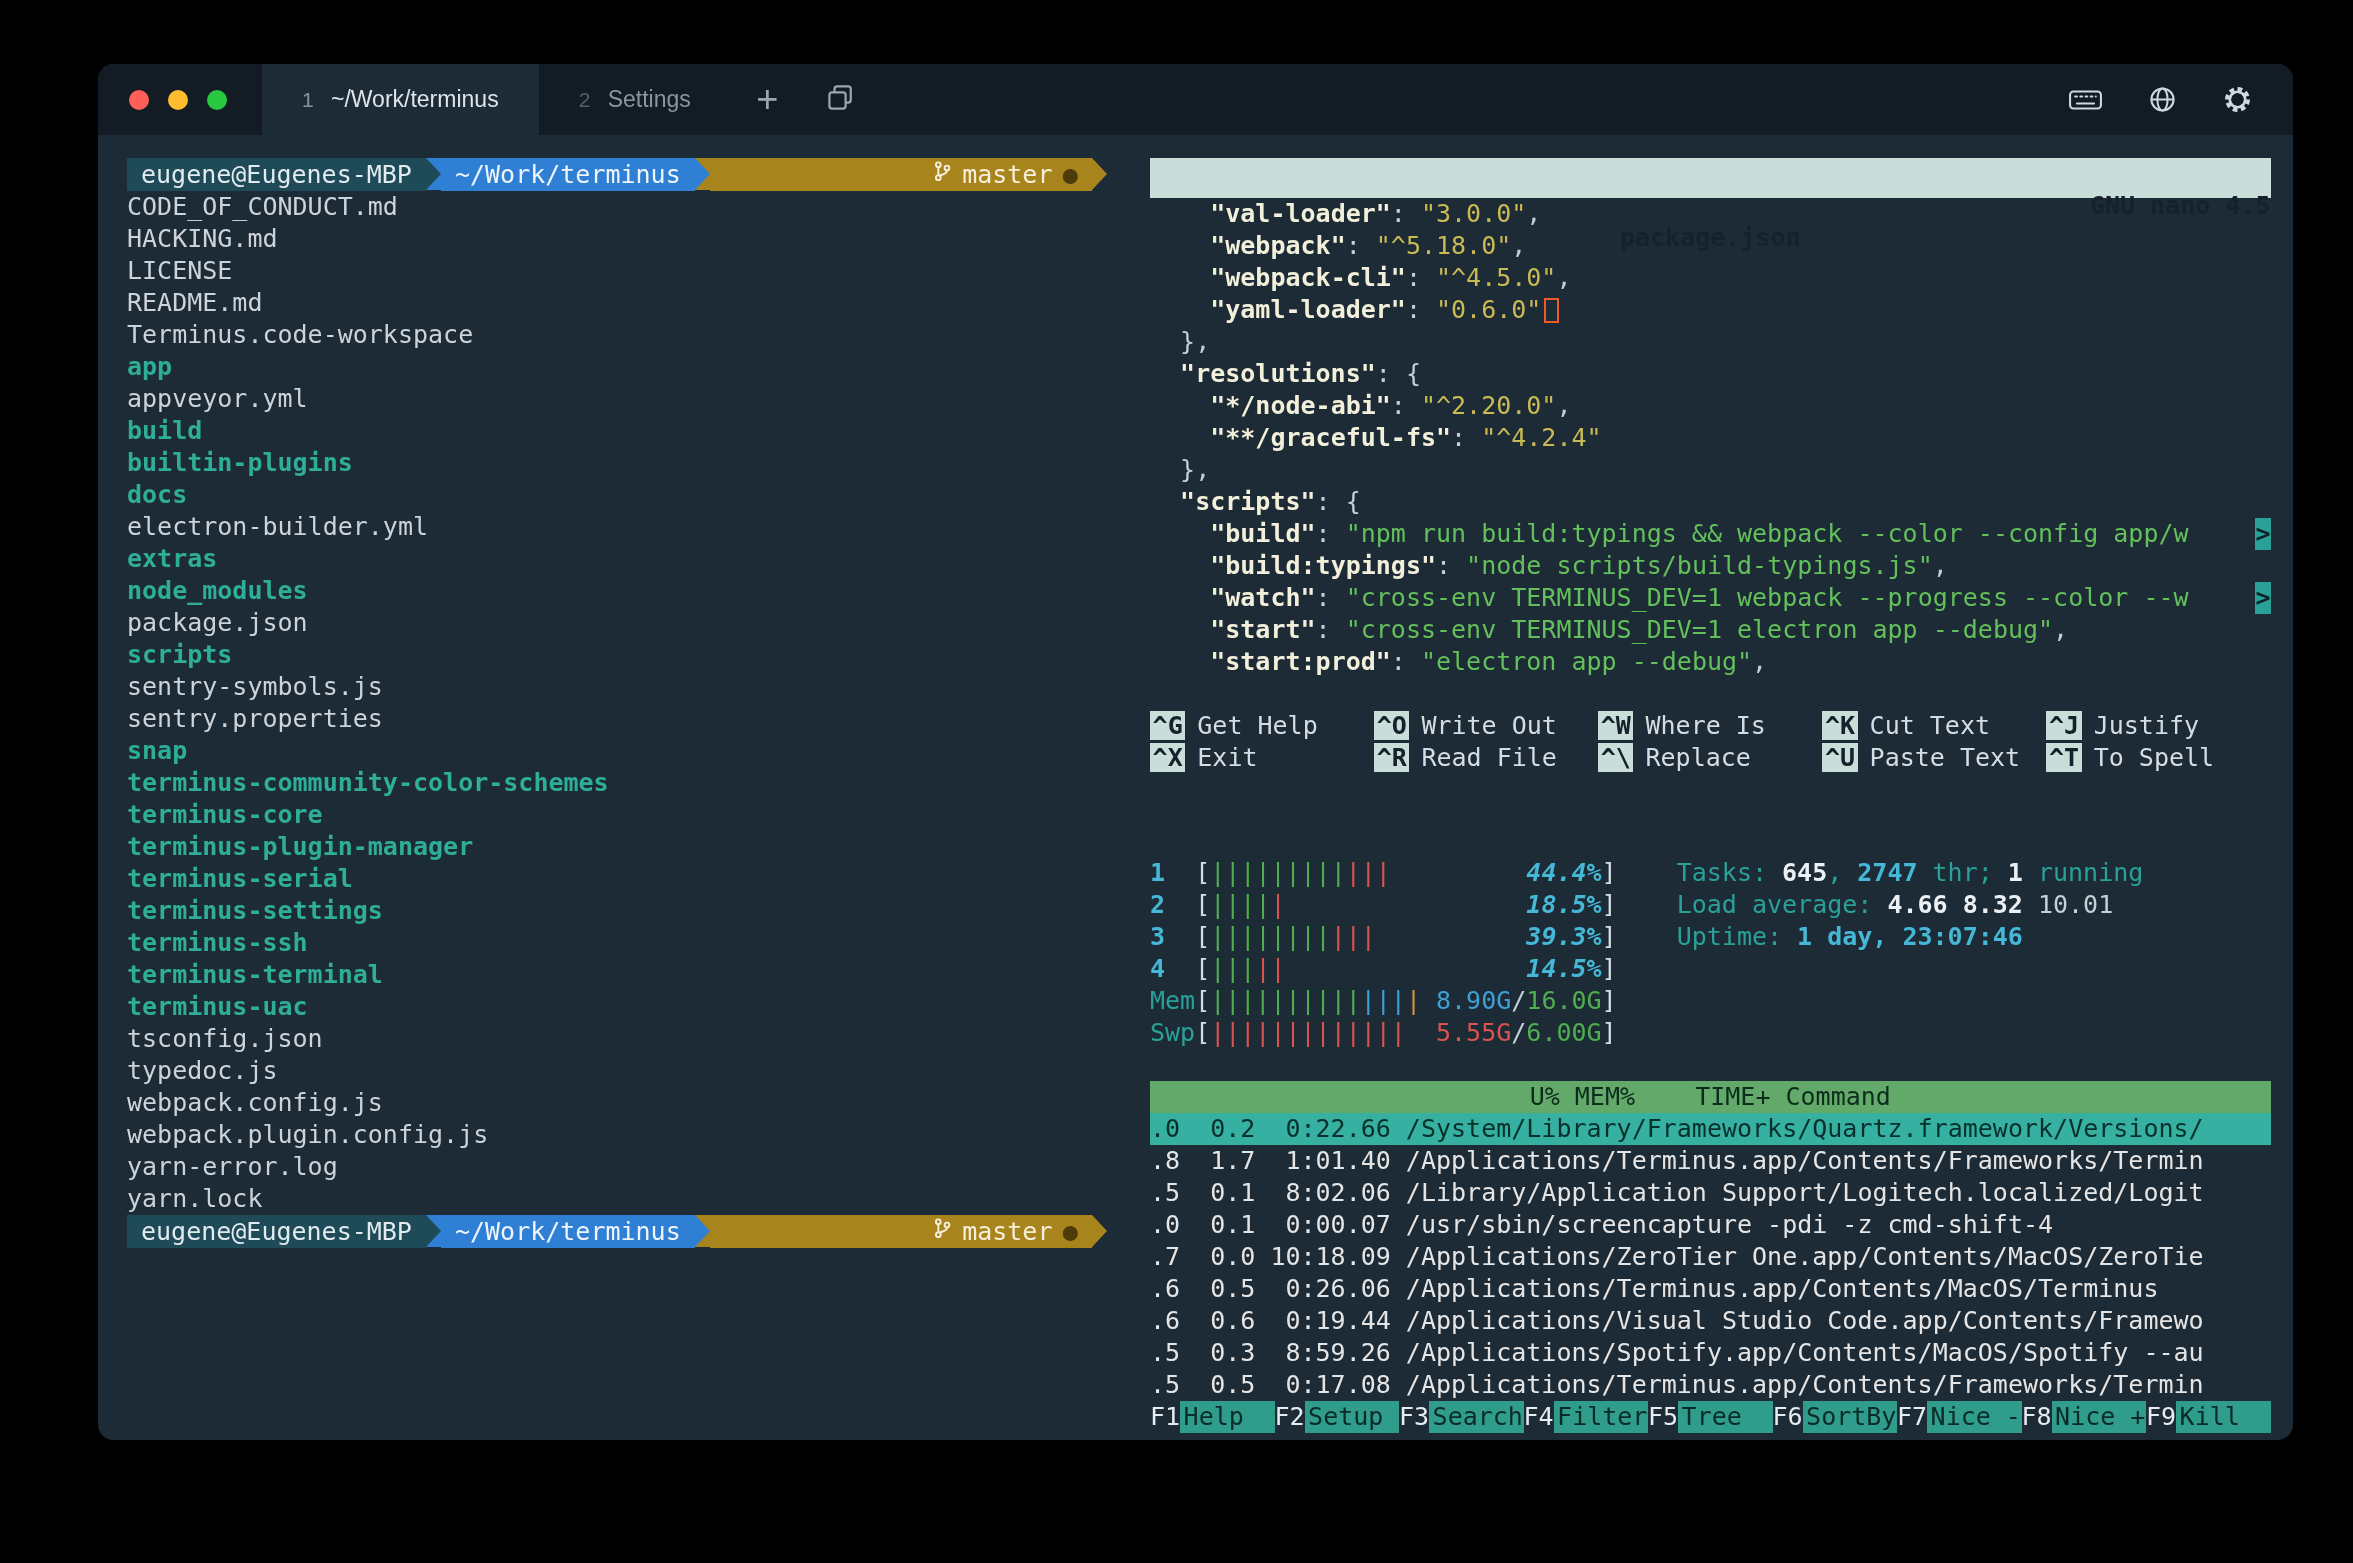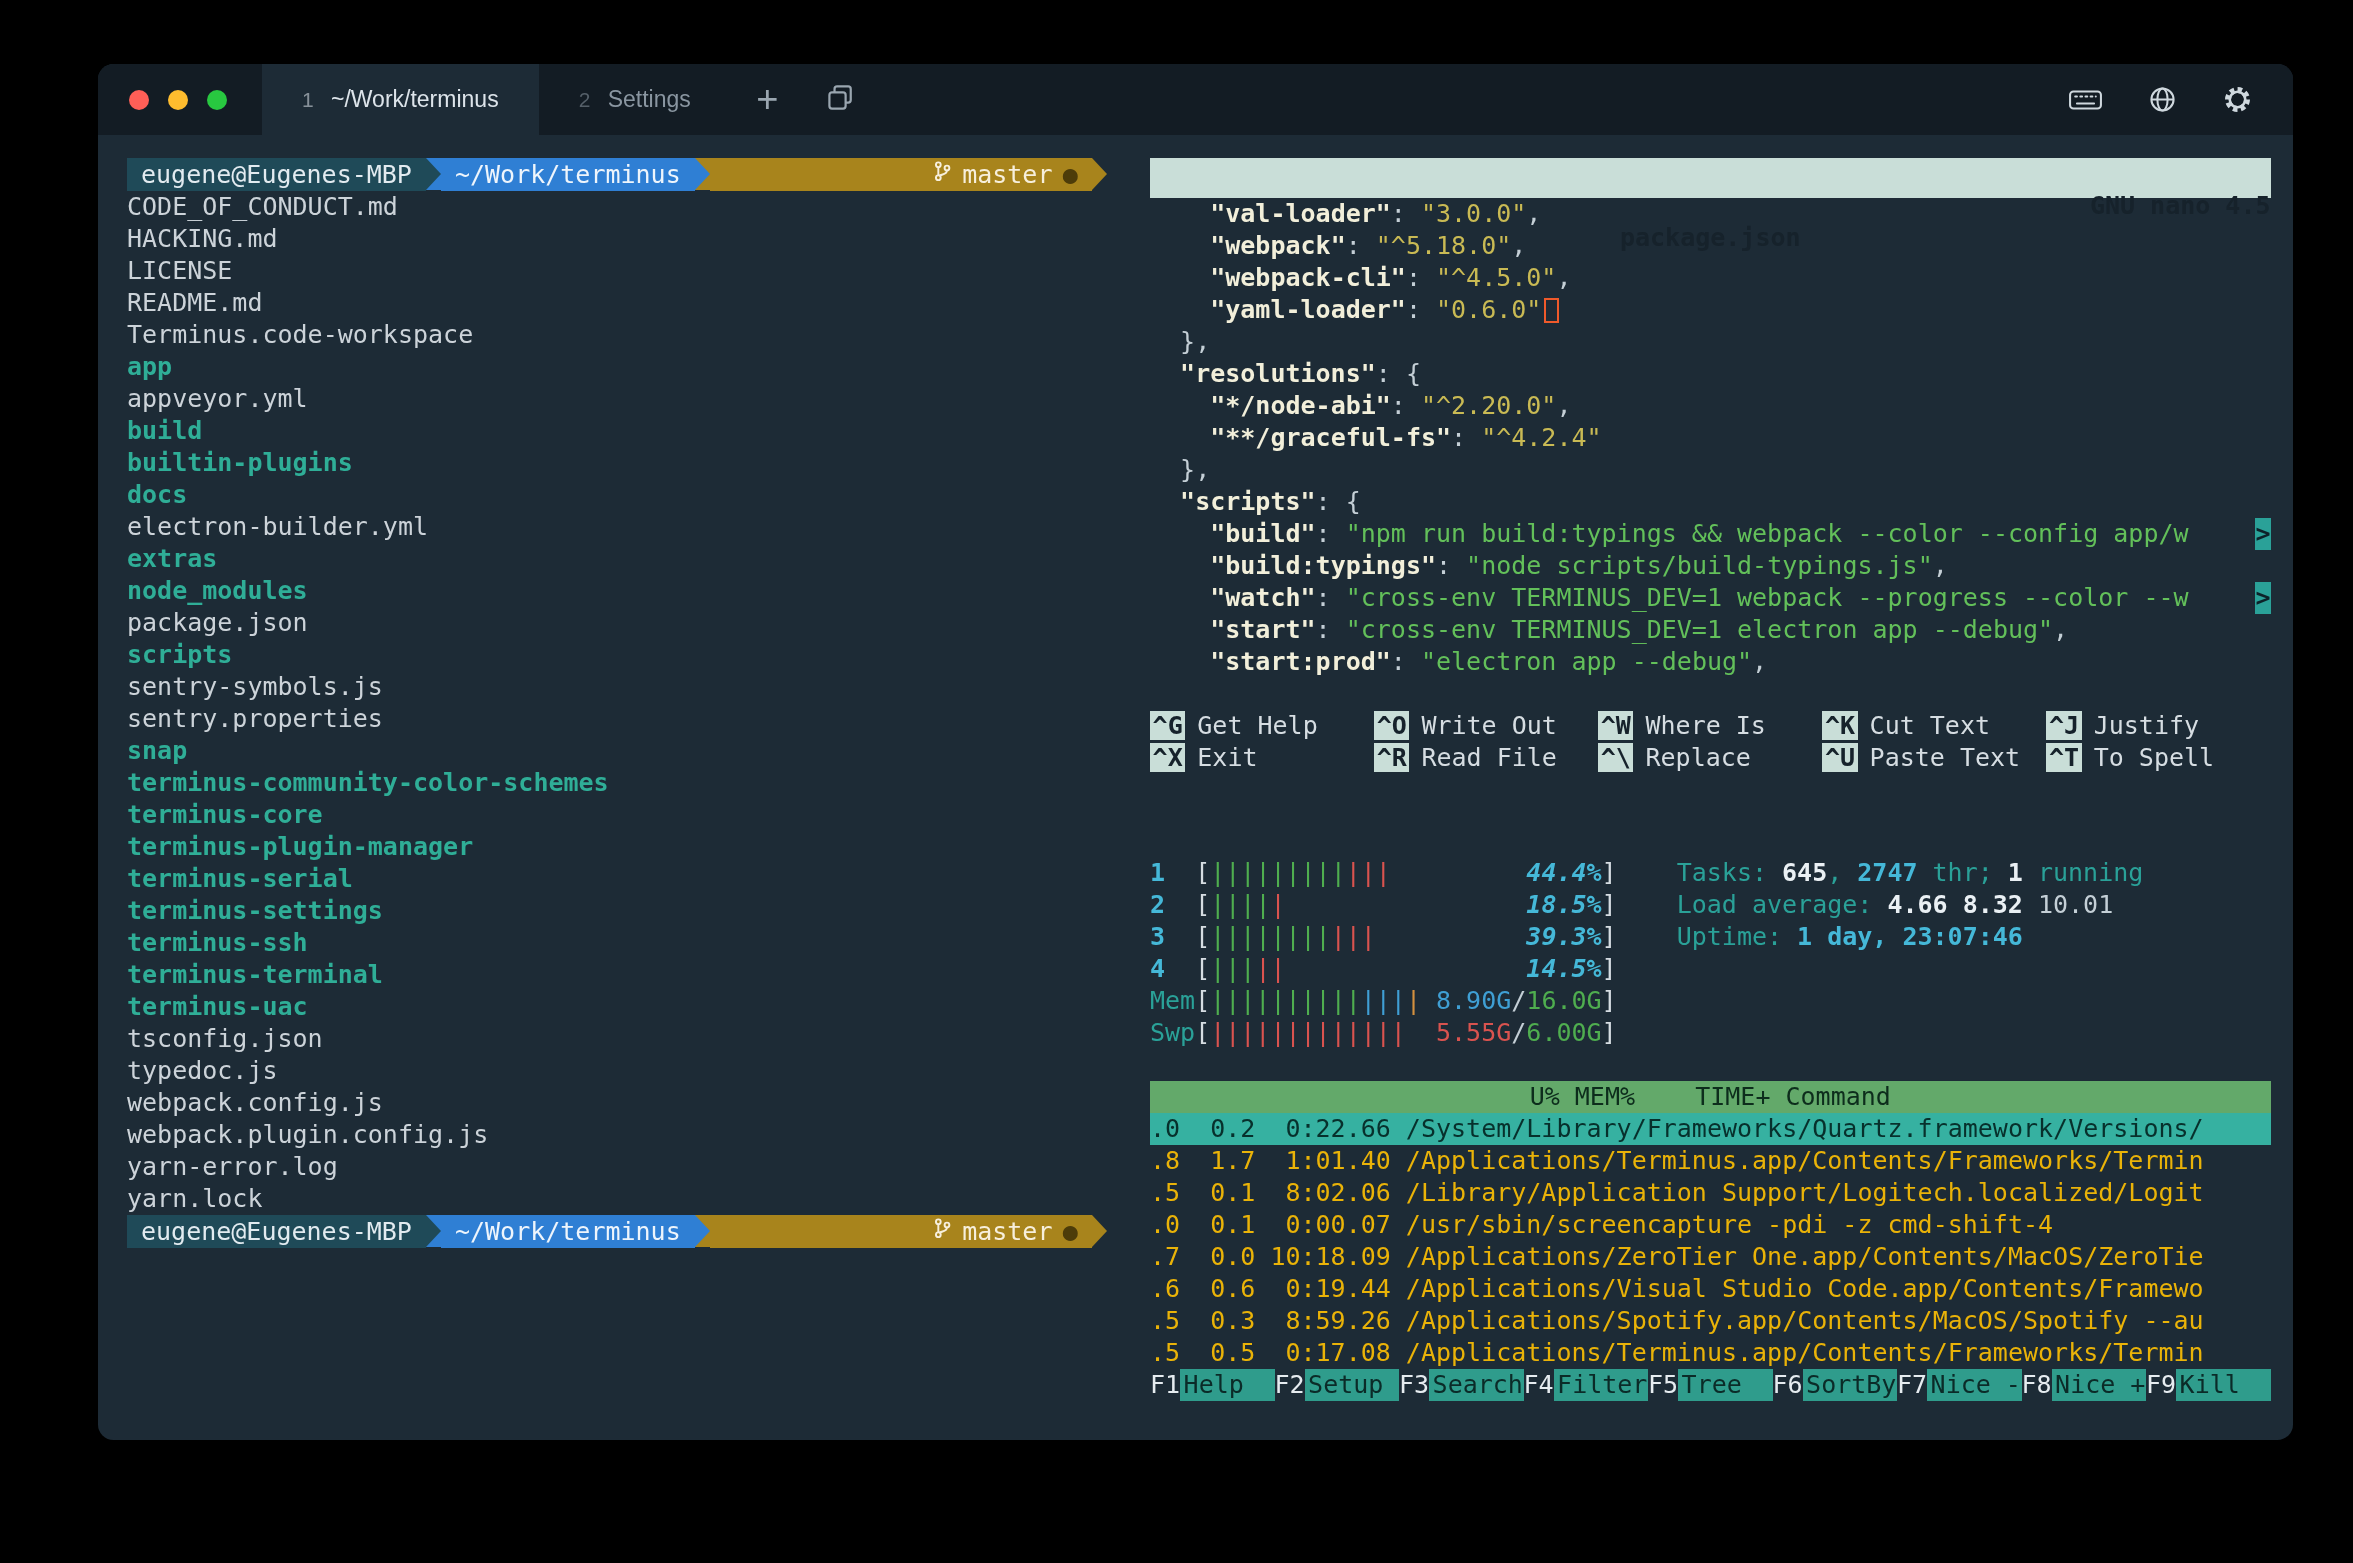--- a/index.html
+++ b/index.html
@@ -70,21 +70,21 @@
   .s-bro{color:#d4913f;}
   .s-pct{color:var(--cyan,#45b8d8);font-weight:bold;font-style:italic;}
   .s-t{color:var(--teal,#2aa198);}
   .s-w{color:#eaf0f4;font-weight:bold;}
   .s-cynb{color:var(--cyan,#45b8d8);font-weight:bold;}
   .proc{margin-top:32px;}
   .tl.phead{background:var(--headGreen,#63a96a);text-align:center;}
   .s-ph{color:#0d2d1c;}
   .tl.sel{background:var(--sel,#36b1a1);}
   .s-rowsel{color:#07302c;}
-  .s-row{color:#eab308;}
+  .s-row{color:#e5e5e5;}
   .fkeys{display:flex;font:25px/32px "DejaVu Sans Mono",monospace;white-space:pre;}
   .fk{flex:1;display:flex;min-width:0;}
   .fkk{color:#e6ecf0;}
   .fkl{flex:1;background:var(--fkeyTeal,#2f9c8c);color:#0b2b28;padding-left:3.5px;overflow:hidden;}
 </style>
 </head>
 <body>
 
 <div class="screen">
   <div class="window">
@@ -278,20 +278,21 @@
                 <div class="tl"><span class="s-t">Uptime: </span><span class="s-cynb">1 day, 23:07:46</span></div>
               </div>
           </div>
           <div class="proc">
               <div class="tl phead"><span class="s-ph">U% MEM%    TIME+ Command</span></div>
               <div class="tl sel"><span class="s-rowsel">.0  0.2  0:22.66 /System/Library/Frameworks/Quartz.framework/Versions/</span></div>
               <div class="tl"><span class="s-row">.8  1.7  1:01.40 /Applications/Terminus.app/Contents/Frameworks/Termin</span></div>
               <div class="tl"><span class="s-row">.5  0.1  8:02.06 /Library/Application Support/Logitech.localized/Logit</span></div>
               <div class="tl"><span class="s-row">.0  0.1  0:00.07 /usr/sbin/screencapture -pdi -z cmd-shift-4</span></div>
               <div class="tl"><span class="s-row">.7  0.0 10:18.09 /Applications/ZeroTier One.app/Contents/MacOS/ZeroTie</span></div>
+              <div class="tl"><span class="s-row">.6  0.5  0:26.06 /Applications/Terminus.app/Contents/MacOS/Terminus</span></div>
               <div class="tl"><span class="s-row">.6  0.6  0:19.44 /Applications/Visual Studio Code.app/Contents/Framewo</span></div>
               <div class="tl"><span class="s-row">.5  0.3  8:59.26 /Applications/Spotify.app/Contents/MacOS/Spotify --au</span></div>
               <div class="tl"><span class="s-row">.5  0.5  0:17.08 /Applications/Terminus.app/Contents/Frameworks/Termin</span></div>
             </div>
           <div class="fkeys"><div class="fk"><span class="fkk">F1</span><span class="fkl">Help</span></div><div class="fk"><span class="fkk">F2</span><span class="fkl">Setup</span></div><div class="fk"><span class="fkk">F3</span><span class="fkl">Search</span></div><div class="fk"><span class="fkk">F4</span><span class="fkl">Filter</span></div><div class="fk"><span class="fkk">F5</span><span class="fkl">Tree</span></div><div class="fk"><span class="fkk">F6</span><span class="fkl">SortBy</span></div><div class="fk"><span class="fkk">F7</span><span class="fkl">Nice -</span></div><div class="fk"><span class="fkk">F8</span><span class="fkl">Nice +</span></div><div class="fk"><span class="fkk">F9</span><span class="fkl">Kill</span></div></div>
         </div>
       </div>
 
     </div>
   </div>

